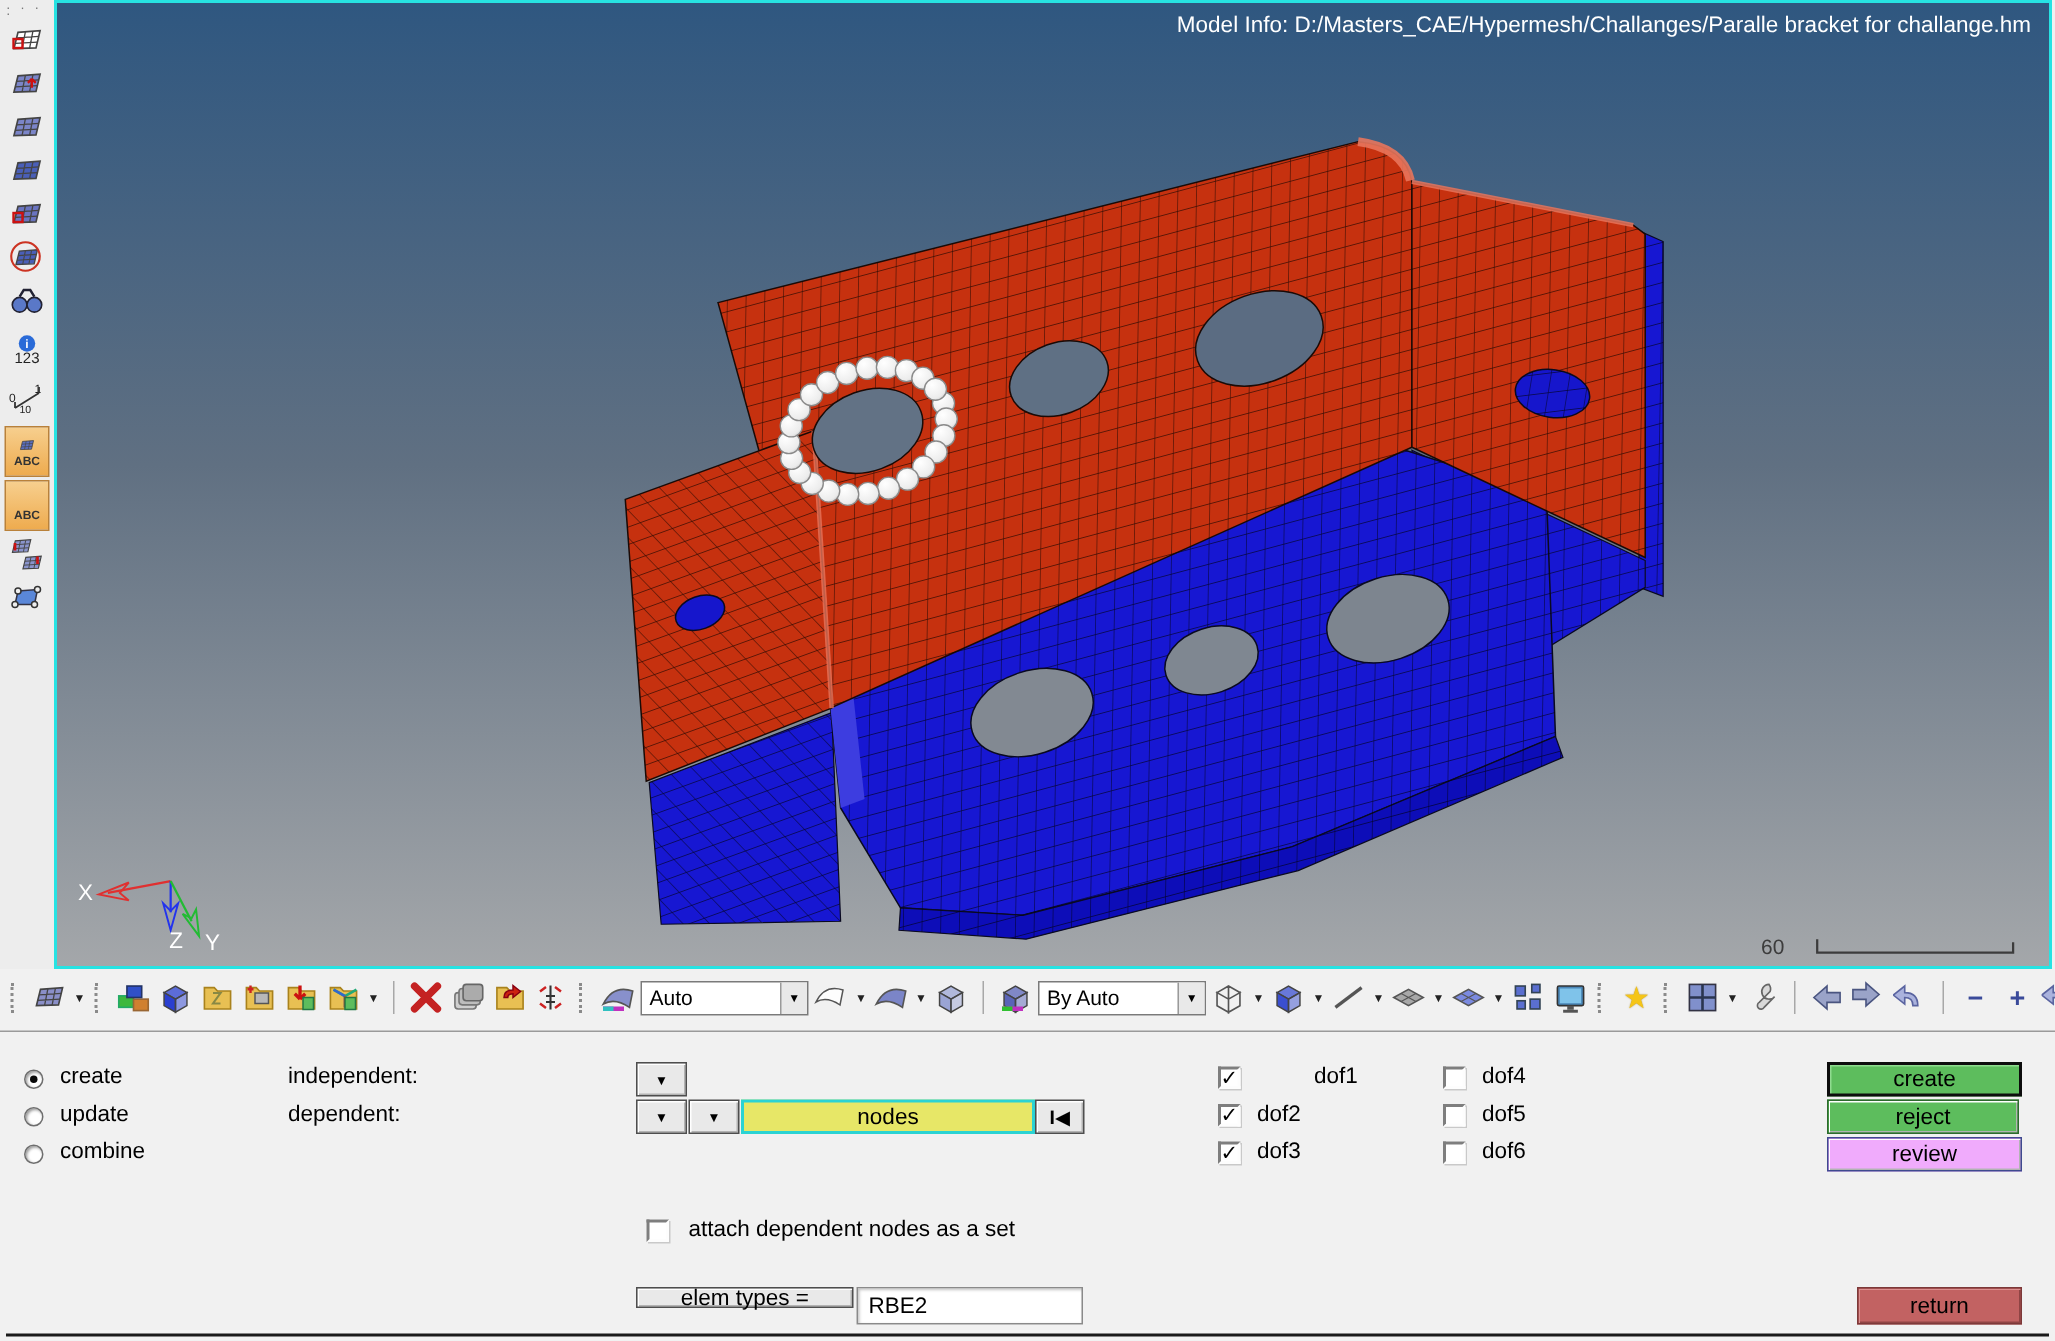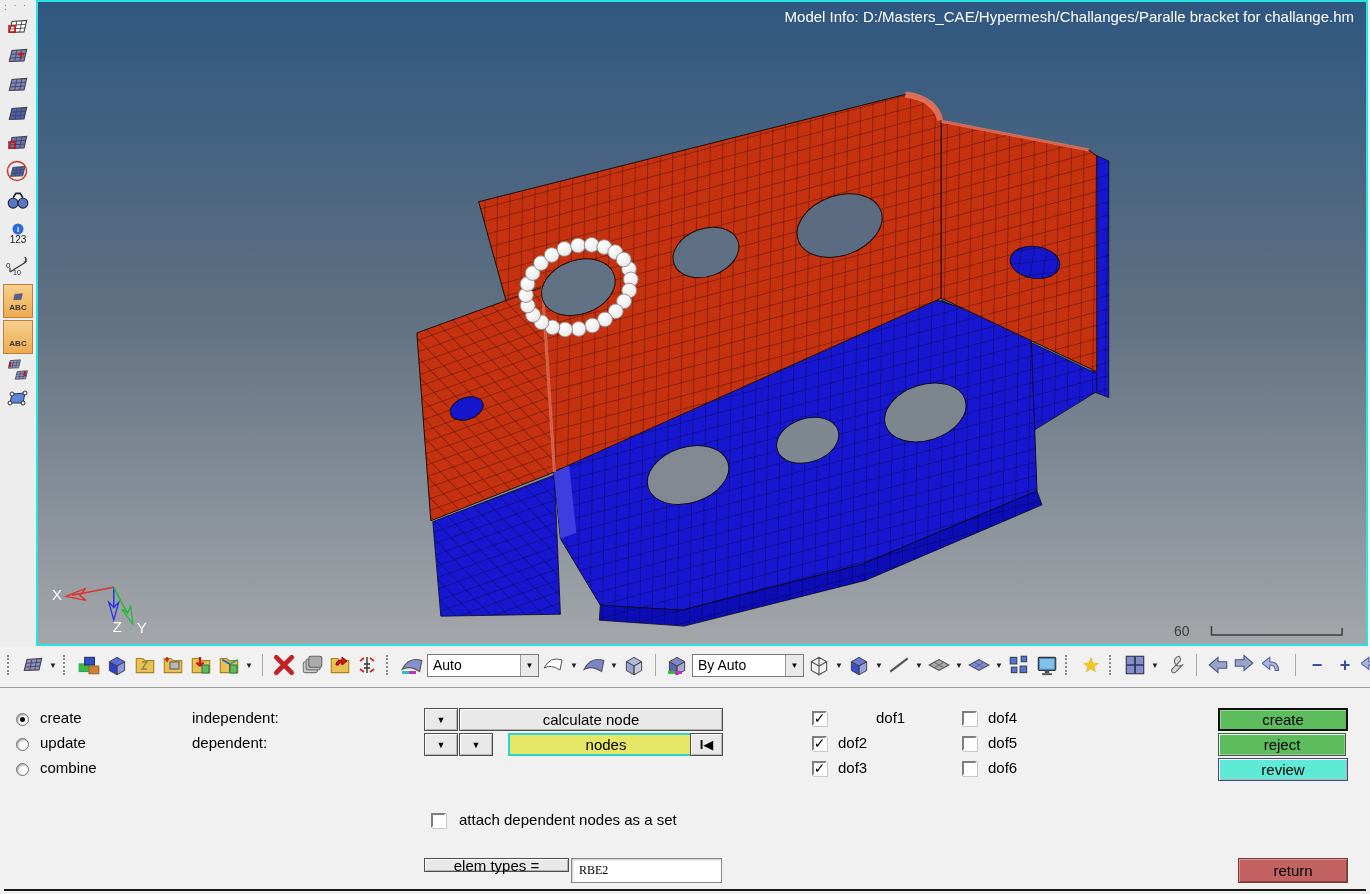--- a/index.html
+++ b/index.html
@@ -41,33 +41,33 @@
   .panel{position:absolute;left:0;top:688px;width:1370px;height:201px;background:#f1f1f1;font-size:15px;color:#000;}
   .botline{position:absolute;top:889px;left:4px;width:1362px;height:2px;background:#1a1a1a;}
 
   .lbl{position:absolute;white-space:nowrap;}
   .btn{position:absolute;display:flex;align-items:center;justify-content:center;background:#e9e9e9;
        border:1px solid #4e4e4e;box-shadow:inset 1px 1px 0 #ffffff, inset -1px -1px 0 #b3b3b3;
        font-size:15px;box-sizing:border-box;cursor:default;}
   .dd{width:34px;height:23px;font-size:9px;}
   .greenb{background:#5dbd5d;border-color:#2d6b2d;}
   .defaultb{border:2px solid #0d0d0d;box-shadow:inset 1px 1px 0 #8fdc8f;}
-  .reviewb{background:#5eead4;border-color:#3f4a8f;}
+  .reviewb{background:#f0abfc;border-color:#3f4a8f;}
   .returnb{background:#c26262;border-color:#7c3939;box-shadow:inset 1px 1px 0 #dc9090, inset -1px -1px 0 #8f4444;}
   .yellowf{position:absolute;display:flex;align-items:center;justify-content:center;background:#e7e767;
-           border:2px solid #2bd3d3;font-size:15px;box-sizing:border-box;margin-left:14px;}
+           border:2px solid #2bd3d3;font-size:15px;box-sizing:border-box;}
   .cb{position:absolute;width:15px;height:15px;background:#ffffff;box-sizing:border-box;
       border-top:2px solid #7e7e7e;border-left:2px solid #7e7e7e;border-bottom:2px solid #fdfdfd;border-right:2px solid #fdfdfd;
       box-shadow:1px 1px 0 #c9c9c9;display:flex;align-items:center;justify-content:center;}
   .cb span{font-size:14px;font-weight:bold;line-height:10px;margin-top:-2px;}
   .rad{position:absolute;width:13px;height:13px;border-radius:50%;background:#fff;border:1px solid #6e6e6e;
        box-shadow:inset 1px 1px 2px #9a9a9a;box-sizing:border-box;}
   .rad.sel::after{content:"";display:block;width:5px;height:5px;border-radius:50%;background:#0a0a0a;margin:3px 0 0 3px;}
   .txtin{position:absolute;background:#fff;border:1px solid #8a8a8a;box-shadow:inset 1px 1px 2px #c4c4c4;
-         font-size:12px;font-family:Liberation Serif, serif;padding:0 0 0 7px;box-sizing:border-box;}
+         font-size:15px;font-family:Liberation Sans, sans-serif;padding:0 0 0 7px;box-sizing:border-box;}
 </style>
 </head>
 <body>
 
 <div class="app">
 
   <svg width="0" height="0" style="position:absolute">
     <defs>
       <symbol id="s-grid" viewBox="0 0 22 22">
         <path d="M3 16 L5.5 6 L19 5 L16.5 15.5 Z" fill="currentColor" stroke="#444" stroke-width="1"></path>
@@ -531,21 +531,20 @@
     <div class="lbl" style="left:40px;top:21px">create</div>
     <div class="rad" style="left:16px;top:50px"></div>
     <div class="lbl" style="left:40px;top:46px">update</div>
     <div class="rad" style="left:16px;top:75px"></div>
     <div class="lbl" style="left:40px;top:71px">combine</div>
 
     <div class="lbl" style="left:192px;top:21px">independent:</div>
     <div class="lbl" style="left:192px;top:46px">dependent:</div>
 
     <div class="btn dd" style="left:424px;top:20px">▼</div>
-    <div class="btn" style="left:459px;top:20px;width:264px;height:23px">calculate node</div>
 
     <div class="btn dd" style="left:424px;top:45px">▼</div>
     <div class="btn dd" style="left:459px;top:45px">▼</div>
     <div class="yellowf" style="left:494px;top:45px;width:196px;height:23px">nodes</div>
     <div class="btn" style="left:690px;top:45px;width:33px;height:23px;font-size:13px;font-weight:bold">I◀</div>
 
     <div class="cb" style="left:812px;top:23px">
         <span>✓</span>
       </div>
     <div class="lbl" style="left:876px;top:21px">dof1</div>

